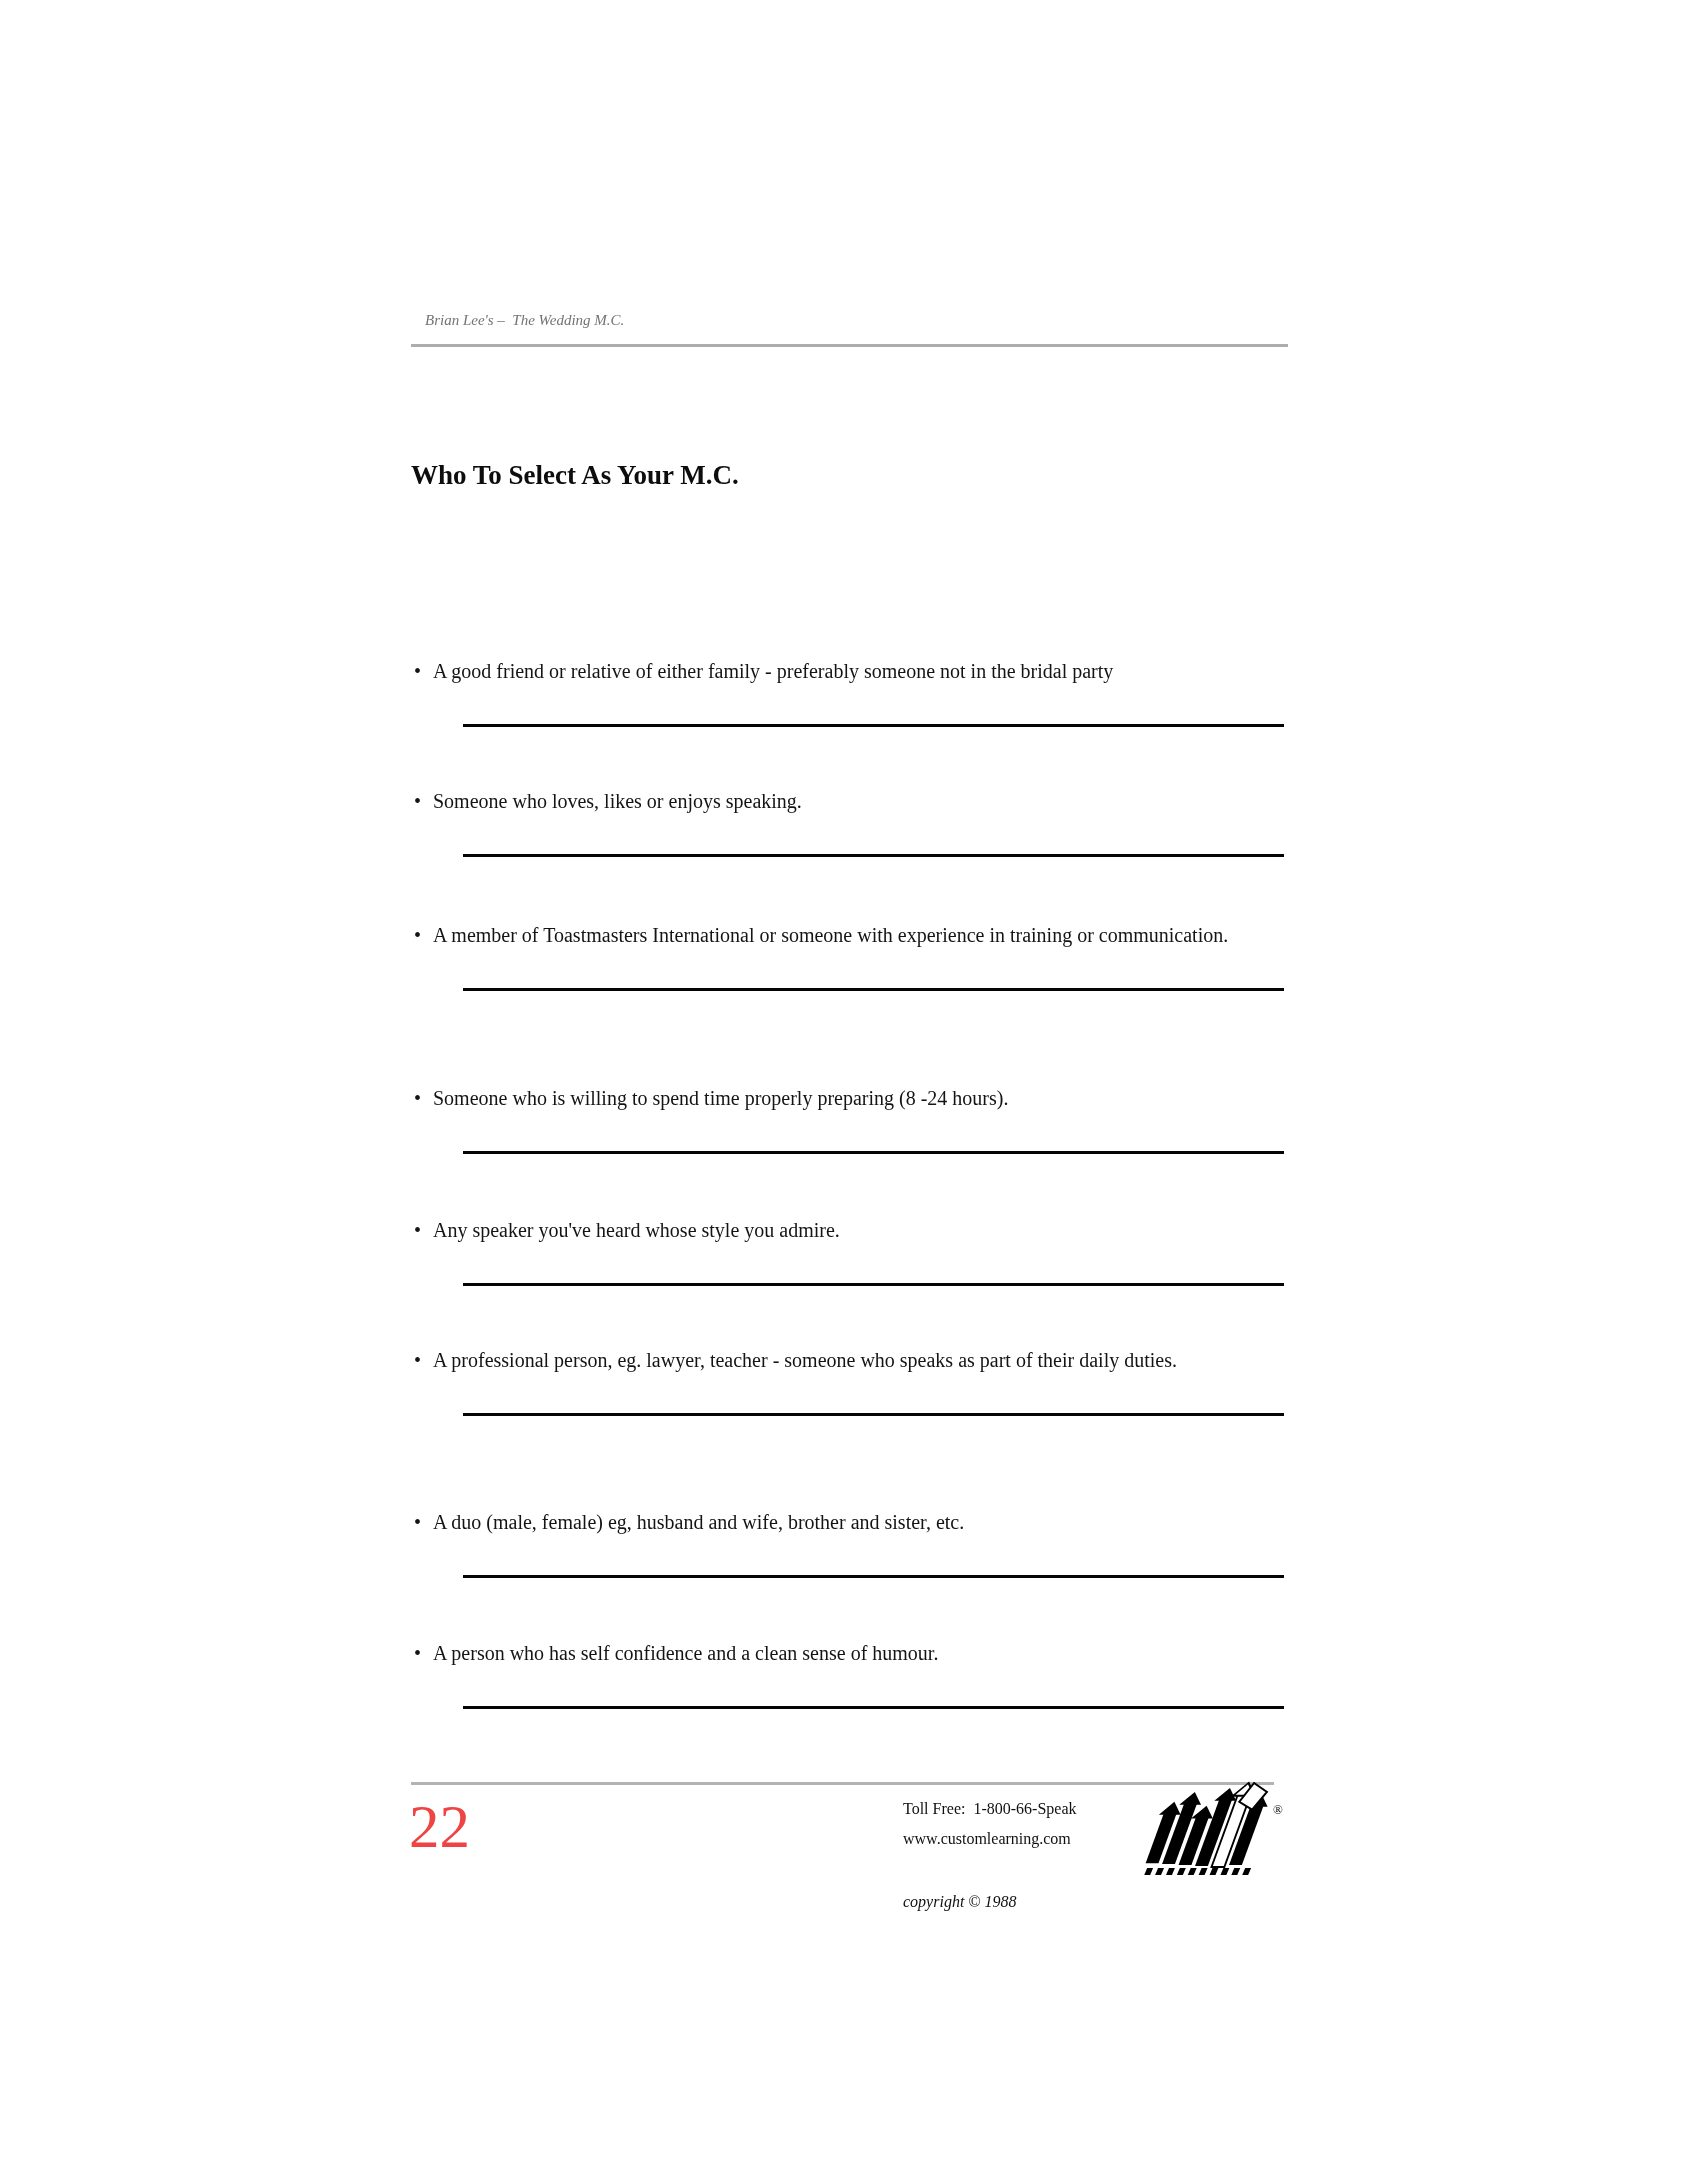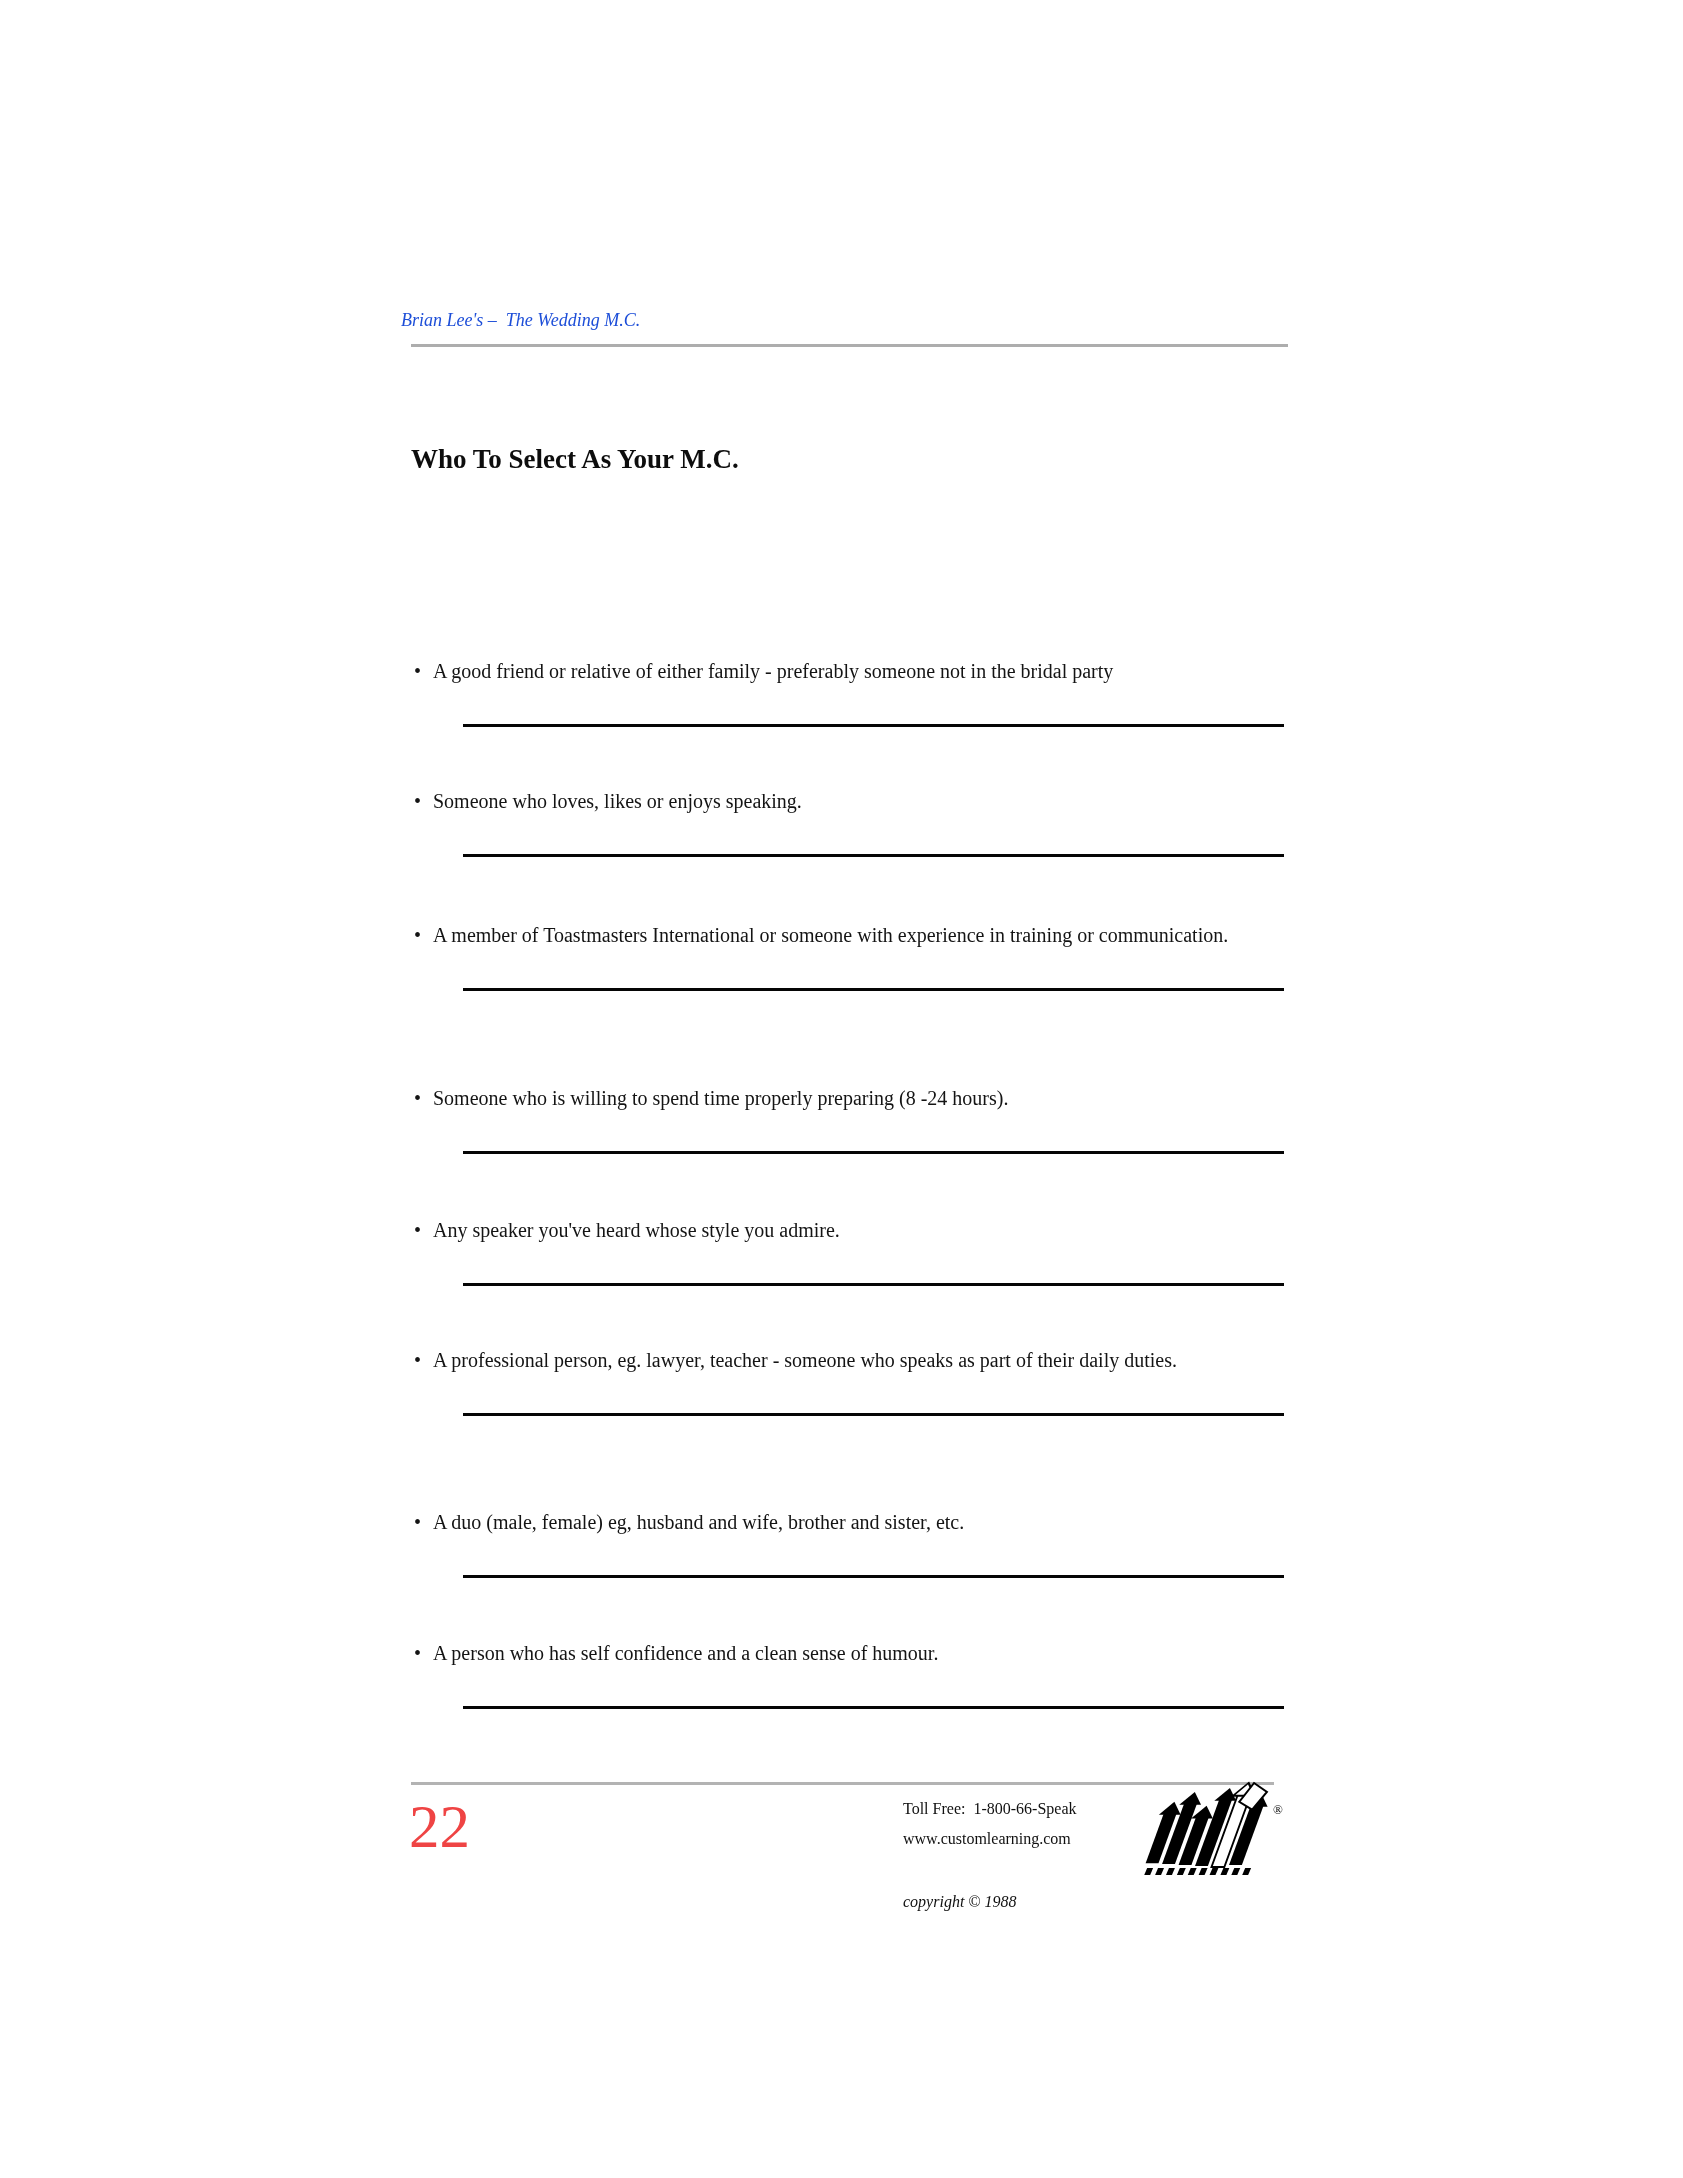--- a/index.html
+++ b/index.html
@@ -5,31 +5,31 @@
   html,body { margin:0; padding:0; background:#ffffff; }
   #page {
     position:relative; width:1683px; height:2178px; background:#ffffff;
     font-family:"Liberation Serif","DejaVu Serif",serif; color:#141414;
     overflow:hidden;
   }
   .prewrap { white-space:pre-wrap; }
 
   
   .running-header {
-    position:absolute; left:401px; top:306px;
-    font-style:italic; font-size:18px; line-height:28px; color:#1d4ed8;
+    position:absolute; left:425px; top:306px;
+    font-style:italic; font-size:15px; line-height:28px; color:#737373;
   }
   .header-rule {
     position:absolute; left:411px; top:344px; width:877px; height:3px;
     background:#adadad;
   }
 
   
   .doc-title {
-    position:absolute; left:411px; top:443px;
+    position:absolute; left:411px; top:459px;
     font-weight:bold; font-size:27px; line-height:32px; color:#0d0d0d;
   }
   .intro {
     position:absolute; left:411px; top:537px; width:826px;
     font-size:20px; line-height:33px;
   }
 
   
   .bullet-item { position:absolute; left:411px; width:876px; }
   .bullet-item:nth-of-type(1){ top:655px; }

